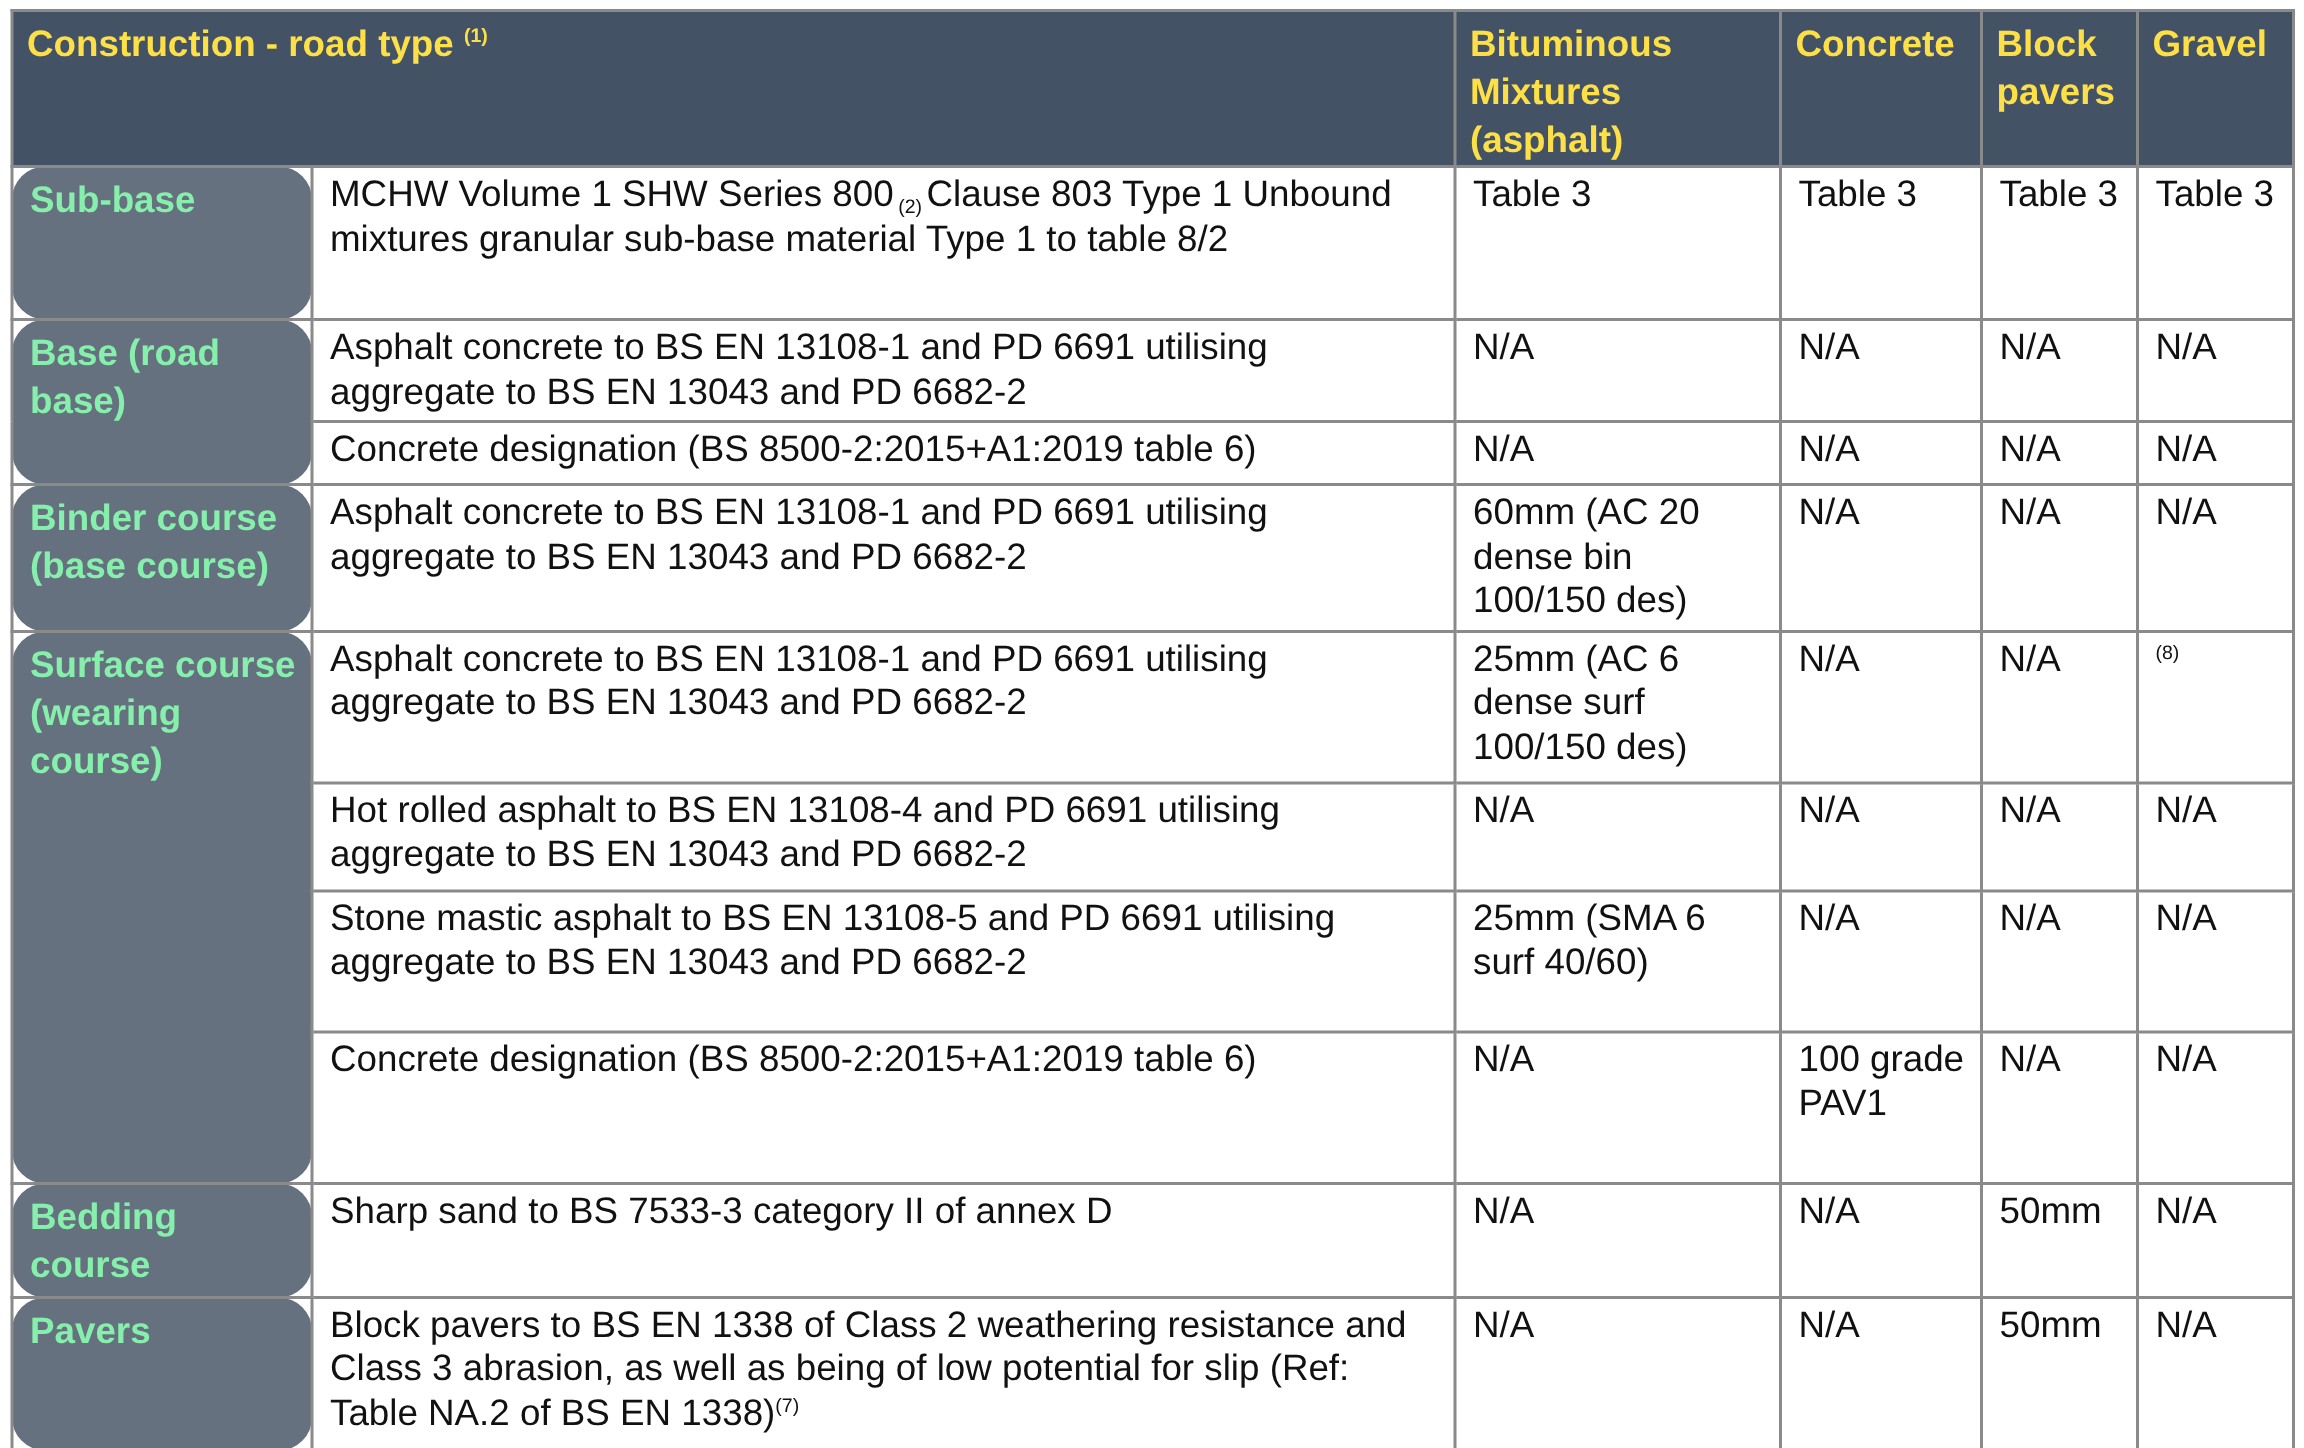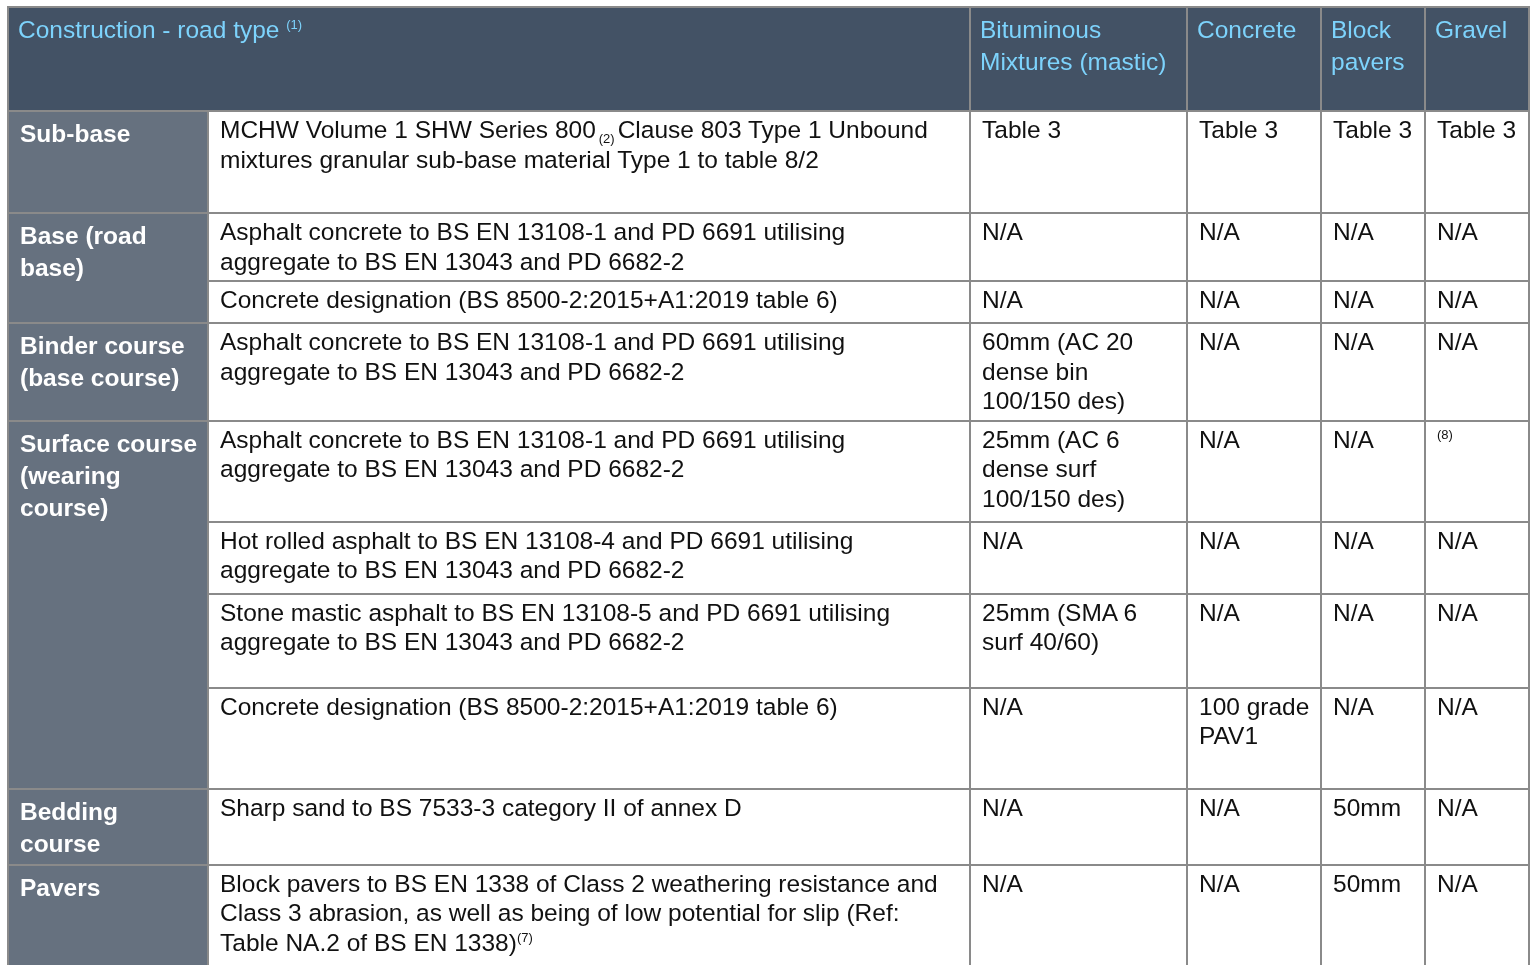--- a/index.html
+++ b/index.html
@@ -14,33 +14,34 @@
     border: 2px solid #8a8a8a;
     vertical-align: top;
     padding: 3px 10px 4px 11px;
     font-size: 24.5px;
     line-height: 29.5px;
     color: #111111;
     text-align: left;
   }
   table.spec thead th {
     background: #435265;
-    color: #7dd3fc;
-    font-weight: normal;
-    padding: 6px 8px 17px 9px;
+    color: #fde047;
+    font-weight: bold;
+    padding: 6px 8px 0 9px;
     line-height: 32px;
     border-top-color: #8a8a8a;
   }
   table.spec thead th.title { padding-left: 9px; }
   table.spec td.rowhead {
     background: #66717f;
-    color: #ffffff;
+    color: #86efac;
     font-weight: bold;
     padding: 6px 8px 4px 11px;
     line-height: 32px;
+    border-radius: 22px;
   }
   sup.fn { font-size: 13px; line-height: 0; vertical-align: 9px; }
   sub.fn { font-size: 13px; line-height: 0; vertical-align: -5px; margin: 0 3px; }
   .fn-only { font-size: 13px; vertical-align: top; line-height: 20px; }
   tr.h-head { height: 104px; }
   tr.h-sub { height: 102px; }
   tr.h-base1 { height: 52px; }
   tr.h-base2 { height: 42px; }
   tr.h-binder { height: 88px; }
   tr.h-surf1 { height: 101px; }
@@ -58,21 +59,21 @@
     <col style="width:200px">
     <col style="width:762px">
     <col style="width:217px">
     <col style="width:134px">
     <col style="width:104px">
     <col style="width:104px">
   </colgroup>
   <thead>
     <tr class="h-head">
       <th class="title" colspan="2"><span>Construction - road type</span> <sup class="fn">(1)</sup></th>
-      <th>Bituminous Mixtures (mastic)</th>
+      <th>Bituminous Mixtures (asphalt)</th>
       <th>Concrete</th>
       <th>Block pavers</th>
       <th>Gravel</th>
     </tr>
   </thead>
   <tbody>
 
     <tr class="h-sub">
       <td class="rowhead">Sub-base</td>
       <td><span>MCHW Volume 1 SHW Series 800</span><sub class="fn">(2)</sub><span>Clause 803 Type 1 Unbound mixtures granular sub-base material Type 1 to table 8/2</span></td>

